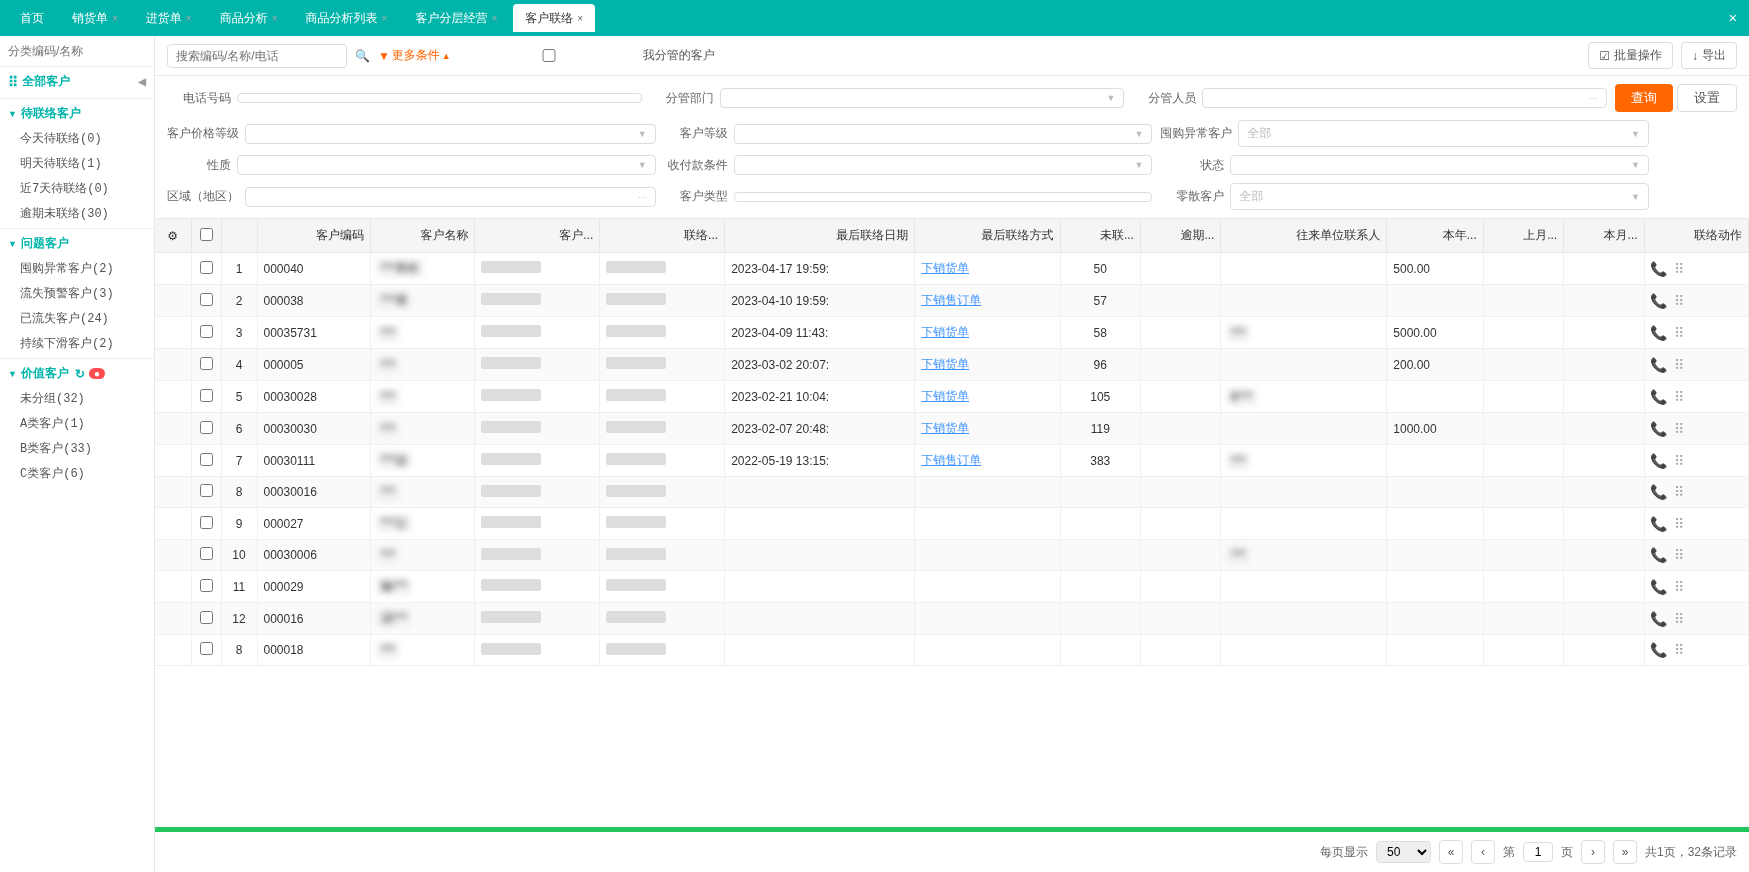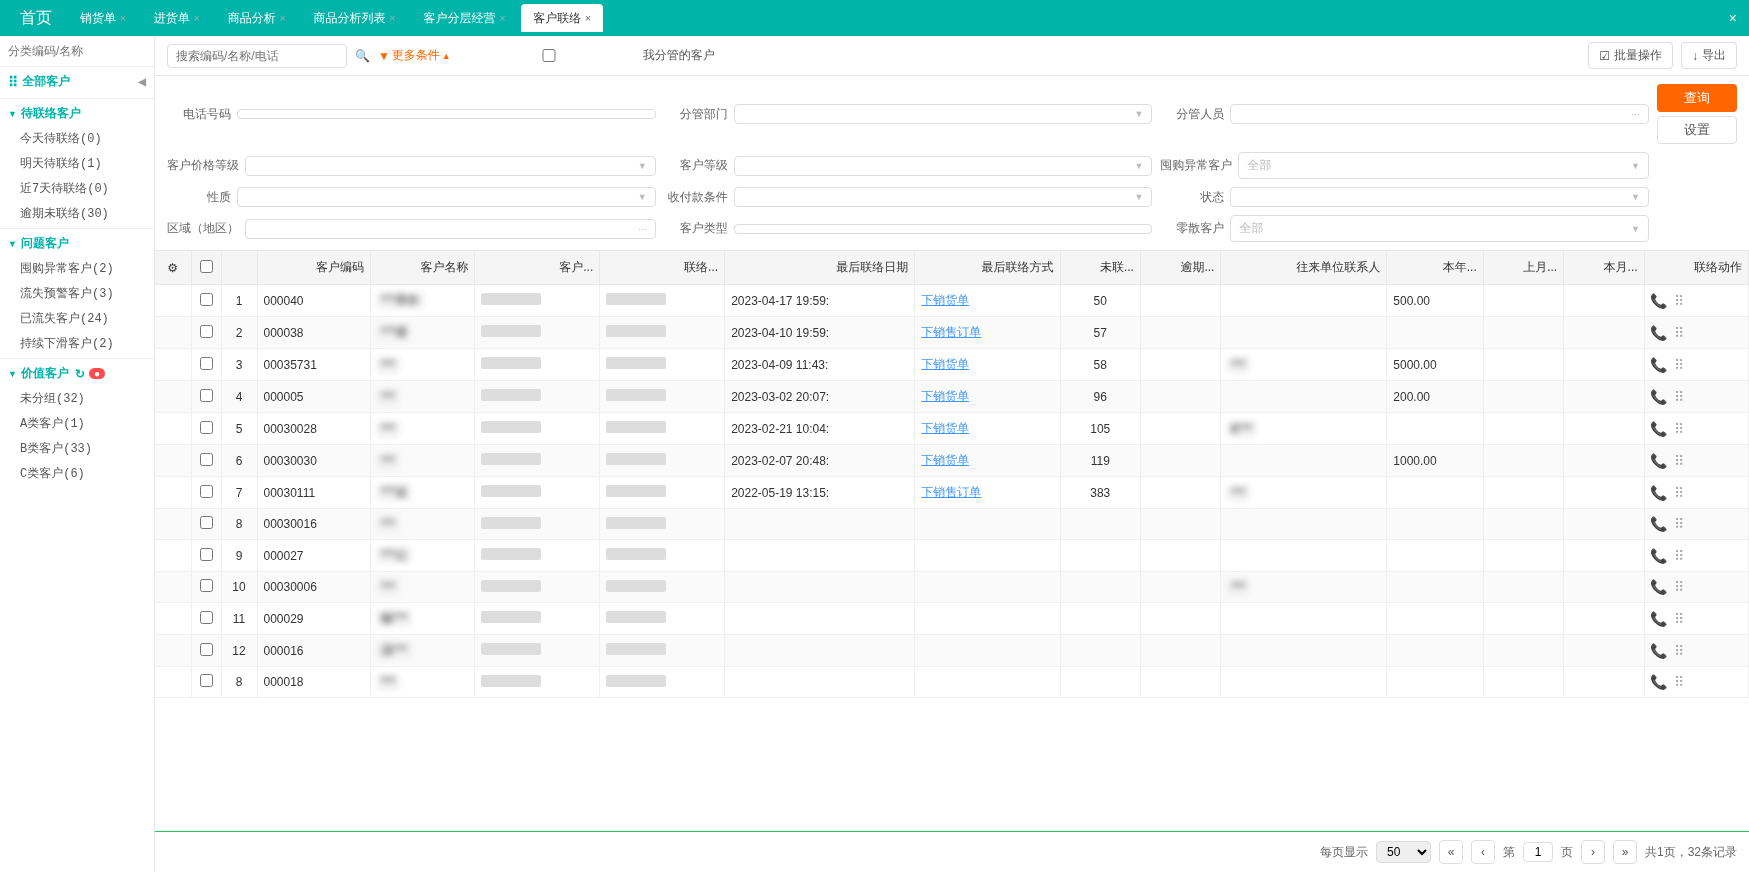--- a/index.html
+++ b/index.html
@@ -22,21 +22,21 @@
       color: #fff;
       cursor: pointer;
       border-radius: 4px 4px 0 0;
       white-space: nowrap;
       gap: 4px;
       font-size: 13px;
     }
     .nav-tab.active { background: #fff; color: #333; }
     .nav-tab .close-btn { font-size: 10px; color: #aaa; cursor: pointer; }
     .nav-tab.active .close-btn { color: #666; }
-    .nav-home { color: #fff; padding: 0 12px; cursor: pointer; font-size: 16px; }
+    .nav-home { color: #fff; padding: 0 12px; cursor: pointer; font-size: 12px; }
     .nav-spacer { flex: 1; }
     .nav-close-all { color: #fff; font-size: 14px; cursor: pointer; padding: 4px; }
 
     
     .main-layout {
       display: flex;
       height: calc(100vh - 36px);
     }
 
     
@@ -217,21 +217,21 @@
     .action-icons { display: flex; gap: 6px; align-items: center; }
     .action-icon { color: #aaa; cursor: pointer; font-size: 14px; }
     .blurred-block { display: inline-block; width: 60px; height: 12px; background: #ddd; border-radius: 2px; }
 
     
     .pagination {
       display: flex;
       align-items: center;
       padding: 8px 12px;
       background: #fff;
-      border-top: 1px solid #22c55e;
+      border-top: 5px solid #22c55e;
       gap: 8px;
       justify-content: flex-end;
     }
     .pagination-label { color: #666; }
     .pagination-select {
       border: 1px solid #ddd;
       border-radius: 4px;
       padding: 2px 6px;
       outline: none;
     }
@@ -314,23 +314,24 @@
       display: flex;
       align-items: center;
       justify-content: space-between;
       cursor: pointer;
       color: #bbb;
       background: #fff;
     }
     .adv-field-arrow { color: #bbb; font-size: 9px; }
     .adv-actions-col {
       display: flex;
-      flex-direction: column;
+      flex-direction: row;
       gap: 4px;
       min-width: 80px;
+      align-items: flex-end;
     }
   </style>
 </head>
 <body>
 
 <div class="top-nav">
   <span class="nav-home">首页</span>
   <div class="nav-tab">
     <span>销货单</span>
     <span class="close-btn">×</span>

